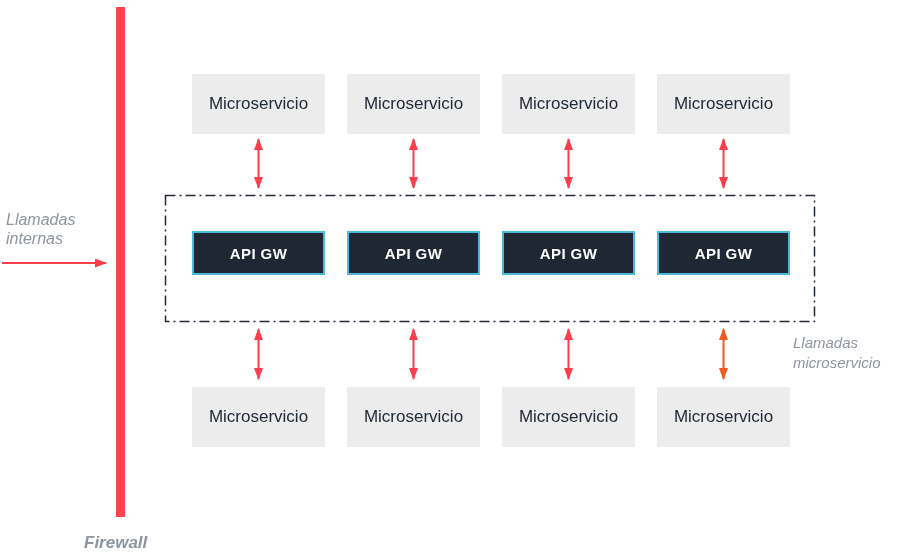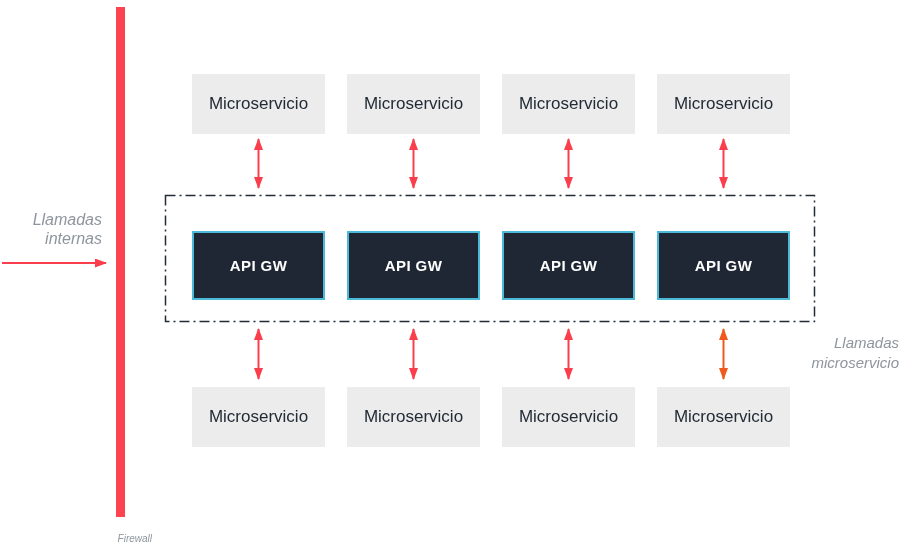--- a/index.html
+++ b/index.html
@@ -49,60 +49,61 @@
     justify-content: center;
     box-sizing: border-box;
   }
   .ms {
     background: var(--microservice_box_bg, #ececec);
     color: var(--microservice_text, #232b36);
     font-size: 17px;
     font-weight: 500;
   }
   .gw {
-    height: 69px;
+    height: 44px;
     background: var(--api_gw_bg, #1f2734);
     border: 2px solid var(--api_gw_border, #4db9d9);
     color: var(--api_gw_text, #ffffff);
     font-size: 15px;
     font-weight: bold;
     letter-spacing: 0.4px;
   }
   .row-top { top: 74px; }
   .row-gw { top: 231px; }
   .row-bottom { top: 387px; }
   .c1 { left: 192px; }
   .c2 { left: 347px; }
   .c3 { left: 502px; }
   .c4 { left: 657px; }
   .caption {
     position: absolute;
     font-style: italic;
     color: var(--caption_text, #8e959e);
-    text-align: right;
+    text-align: left;
   }
   .ext {
     left: 6px;
     top: 210px;
     width: 96px;
     font-size: 16px;
     line-height: 19px;
   }
   .internal {
     left: 793px;
     top: 333px;
     width: 106px;
     font-size: 15px;
     line-height: 20px;
   }
   .fw-label {
     left: 84px;
     top: 533px;
     width: 68px;
-    font-size: 10px;
+    font-size: 17px;
+    font-weight: bold;
   }
 </style>
 </head>
 <body>
 
 <div class="canvas">
 
   <svg class="overlay" width="910" height="559" viewBox="0 0 910 559">
     <defs>
       <marker id="arrow-red" markerUnits="userSpaceOnUse" markerWidth="13" markerHeight="10" refX="11" refY="4.5" orient="auto-start-reverse">

